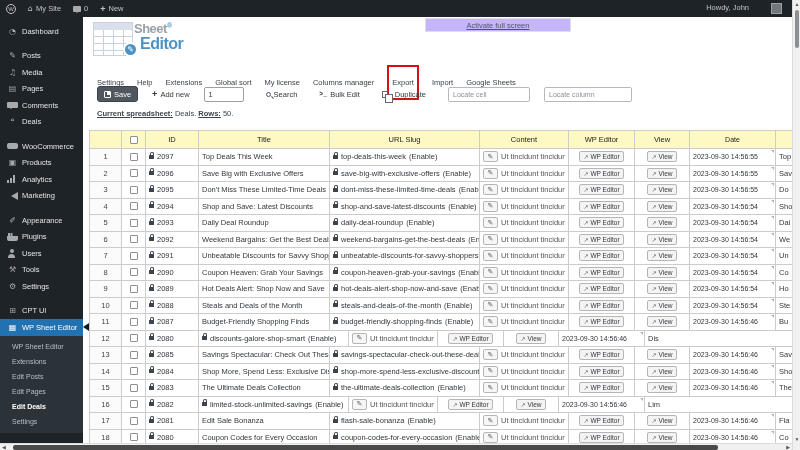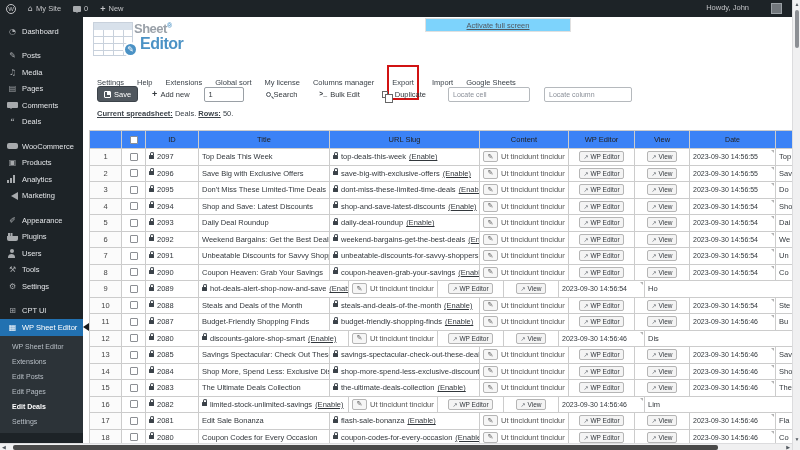--- a/index.html
+++ b/index.html
@@ -52,21 +52,21 @@
       background-image:
         linear-gradient(#d8e1eb,#d8e1eb),
         repeating-linear-gradient(to right, transparent 0 9px, #c8d1dc 9px 10px),
         repeating-linear-gradient(to bottom, transparent 0 6px, #c8d1dc 6px 7px);
       background-size:40px 7px,100% 100%,100% 100%;
       background-repeat:no-repeat,repeat,repeat; }
   .logo-sheet { position:absolute; left:51px; top:4px; font-size:13px; font-weight:bold; color:#9aa1a9; letter-spacing:-0.5px; }
   .logo-reg { font-size:7px; vertical-align:super; color:#4b92c5; }
   .logo-editor { position:absolute; left:57px; top:18px; font-size:16px; font-weight:bold; color:#4b92c5; letter-spacing:-0.5px; }
   .lcirc { position:absolute; left:40px; top:25px; width:15px; height:15px; border-radius:50%; background:#4b92c5; border:2px solid #fff; color:#fff; font-size:8px; display:flex; align-items:center; justify-content:center; }
-  .fsbox { position:absolute; left:342px; top:1px; width:146px; height:14px; border:1px solid #e0e0e0; background:#7dd3fc; display:flex; align-items:center; justify-content:center; }
+  .fsbox { position:absolute; left:342px; top:1px; width:146px; height:14px; border:1px solid #e0e0e0; background:#c4b5fd; display:flex; align-items:center; justify-content:center; }
   .fsbox span { font-size:7.5px; color:#50575e; text-decoration:underline; cursor:pointer; }
 
   .menubar { position:absolute; left:14px; top:48px; display:flex; align-items:center; gap:13px; font-size:7.5px; color:#3c434a; }
   .menubar .mi { cursor:pointer; white-space:nowrap; }
   .hl-red { border:2px solid #d11313; padding:11px 3px; }
 
   .toolbar { position:absolute; left:14px; top:68px; height:18px; display:flex; align-items:center; font-size:7.5px; color:#32373c; }
   .btn-save { height:16px; background:#50575e; color:#fff; border:1px solid #3c434a; border-radius:3px; display:flex; align-items:center; padding:0 6px; gap:3px; cursor:pointer; }
   .floppy { width:7px; height:7px; border:1px solid #fff; border-radius:1px; position:relative; }
   .floppy::before { content:''; position:absolute; top:0; left:2px; width:3px; height:3px; background:#fff; }
@@ -84,35 +84,35 @@
   .w-cell { width:82px; } .w-col { width:88px; }
 
   .status { position:absolute; left:14px; top:92px; font-size:7.5px; color:#3c434a; }
   .status b { font-weight:bold;text-decoration:underline; }
 
   
   .grid { position:absolute; left:6px; top:113px; width:703px; height:313px; overflow:hidden; border-top:1px solid #ccc; border-left:1px solid #ccc; font-size:7.5px; color:#32373c; }
   .trow { display:flex; height:16.5px; }
   .trow.head { height:18px; }
   .tcell { border-right:1px solid #ccc; border-bottom:1px solid #ccc; display:flex; align-items:center; white-space:nowrap; overflow:hidden; background:#fff; padding:0 3px; }
-  .head .tcell { background:#3b82f6; justify-content:center; color:#222; padding:0; }
+  .head .tcell { background:#fef9c3; justify-content:center; color:#222; padding:0; }
   .c-num { width:32px; justify-content:center; color:#444; background:#fbfbfb; }
   .c-chk { width:24px; justify-content:center; }
   .c-id { width:53px; }
   .c-title { width:131px; }
   .c-slug { width:150px; text-overflow:ellipsis; }
   .c-content { width:89px; }
   .c-wpe { width:66px; justify-content:center; }
   .c-view { width:55px; justify-content:center; }
   .c-date { width:86px; position:relative; font-size:7px; }
   .c-tail { flex:1; border-right:none; }
   .cb { width:8px; height:8px; border:1px solid #8c8f94; border-radius:1px; background:#fff; }
   .lock { display:inline-block; width:5px; height:4px; background:#3c434a; border-radius:0.5px; position:relative; margin-right:3px; flex:none; }
   .lock::before { content:''; position:absolute; top:-3px; left:0.5px; width:2.5px; height:2.5px; border:1px solid #3c434a; border-bottom:none; border-radius:2px 2px 0 0; }
-  .enl { text-decoration:underline; margin-left:3px; cursor:pointer; color:#32373c; }
+  .enl { margin-left:3px; cursor:pointer; color:#32373c; }
   .editbtn { width:15px; height:11px; border:1px solid #b5b5b5; border-radius:2px; background:#f6f6f6; font-size:7px; color:#555; display:inline-flex; align-items:center; justify-content:center; margin-right:3px; flex:none; cursor:pointer; }
   .cprev { color:#555; overflow:hidden; }
   .minibtn { height:11px; border:1px solid #b5b5b5; border-radius:2px; background:#f4f4f4; font-size:6.5px; color:#32373c; display:inline-flex; align-items:center; padding:0 3px; gap:2px; cursor:pointer; }
   .ext { font-size:6px; color:#50575e; }
   .dtri { position:absolute; top:1px; right:1px; width:0; height:0; border-left:3px solid transparent; border-top:3px solid #b3b3b3; }
 
   
   .vscroll { position:absolute; right:0; top:0; width:8px; height:450px; background:#f0f0f1; border-left:1px solid #dcdcde; z-index:40; }
   .vs-up, .vs-down { position:absolute; left:0; width:8px; text-align:center; font-size:5px; color:#50575e; }
   .vs-up { top:1px; } .vs-down { bottom:8px; }
@@ -601,20 +601,21 @@
         </div>
         <div class="trow">
           <div class="tcell c-num">9</div>
           <div class="tcell c-chk">
             <div class="cb"></div>
           </div>
           <div class="tcell c-id">
             <span class="lock"></span>
             <span>2089</span>
           </div>
+          <div class="tcell c-title">Hot Deals Alert: Shop Now and Save</div>
           <div class="tcell c-slug">
             <span class="lock"></span>
             <span>hot-deals-alert-shop-now-and-save</span>
             <span class="enl">(Enable)</span>
           </div>
           <div class="tcell c-content">
             <span class="editbtn">
               <span class="g">✎</span>
             </span>
             <span class="cprev">Ut tincidunt tincidunt ...</span>

